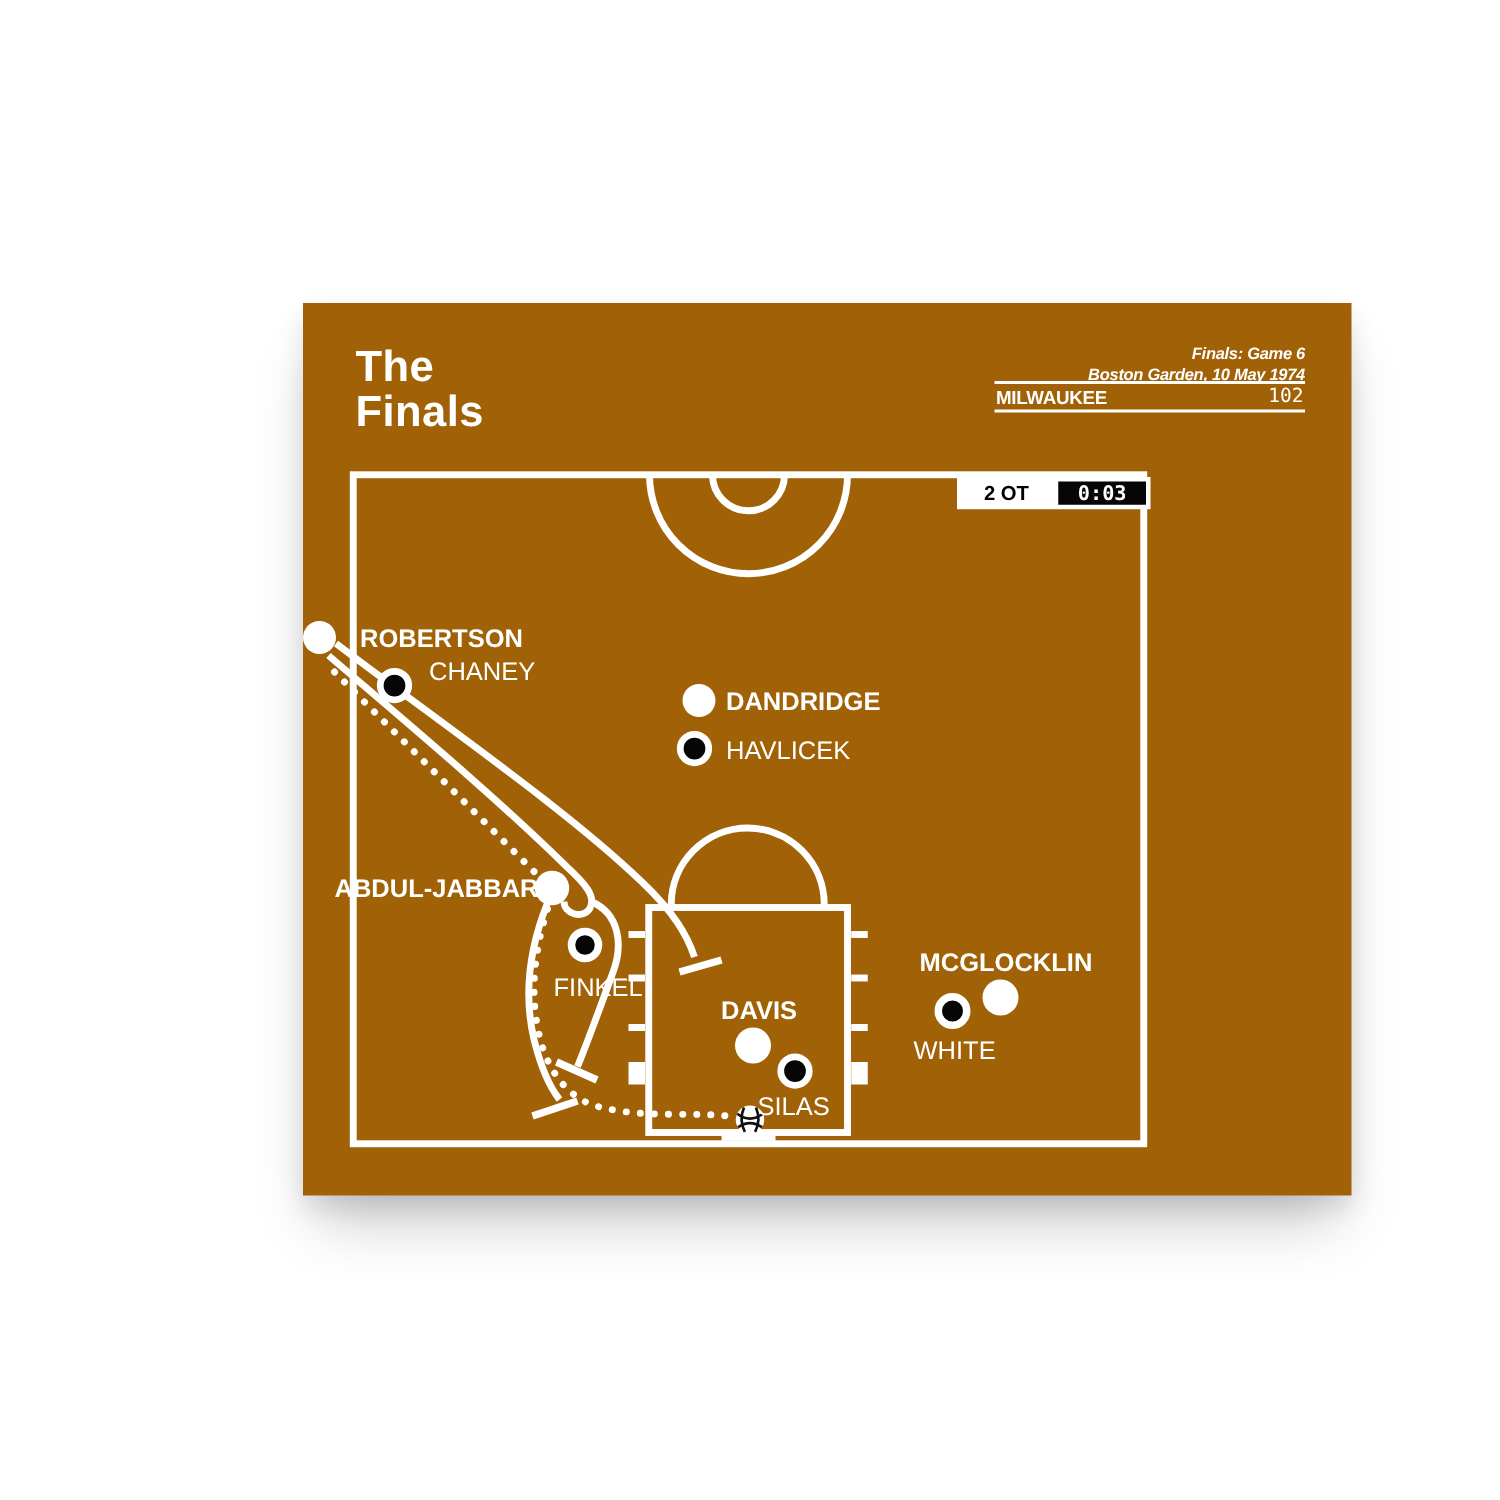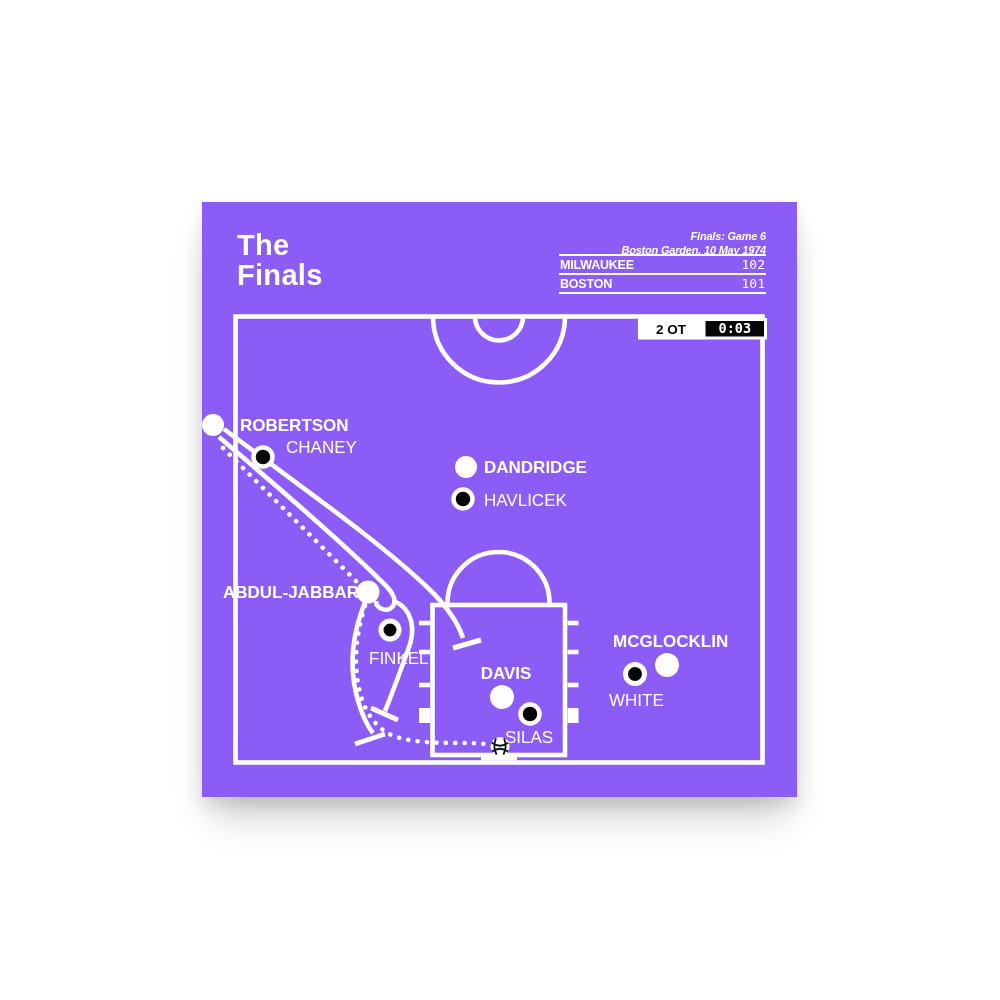--- a/index.html
+++ b/index.html
@@ -1,18 +1,18 @@
 <!DOCTYPE html>
 <html><head>
 <meta charset="utf-8">
 <style>
   html,body{margin:0;padding:0;background:#ffffff;}
   .stage{position:relative;width:1000px;height:1000px;background:#ffffff;overflow:hidden;
          font-family:"Liberation Sans",sans-serif;}
-  .poster{position:absolute;left:202px;top:202px;width:595px;height:595px;background:#8b5cf6;
+  .poster{position:absolute;left:202px;top:202px;width:699px;height:595px;background:#a16207;
           box-shadow:0 26px 38px -10px rgba(0,0,0,0.22),0 8px 16px rgba(0,0,0,0.10);}
   .title{position:absolute;left:35px;top:28px;color:#fff;font-weight:bold;font-size:29px;
          line-height:30px;letter-spacing:0.3px;}
   .meta{position:absolute;top:28px;right:31px;text-align:right;color:#fff;
         font-style:italic;font-weight:bold;font-size:11px;line-height:13.5px;letter-spacing:-0.2px;}
   .scorebox{position:absolute;top:52px;right:31px;width:207px;color:#fff;}
   .scorerow{display:flex;justify-content:space-between;align-items:center;
             border-top:2.5px solid #fff;height:17px;padding:0 1px;}
   .scorerow:last-child{border-bottom:2.5px solid #fff;}
   .teamname{font-weight:bold;font-size:12.5px;letter-spacing:-0.2px;}
@@ -40,24 +40,20 @@
 
     <div class="meta">
       <div>Finals: Game 6</div>
       <div>Boston Garden, 10 May 1974</div>
     </div>
 
     <div class="scorebox">
       <div class="scorerow">
         <span class="teamname">MILWAUKEE</span>
         <span class="teamscore">102</span>
-      </div>
-      <div class="scorerow">
-        <span class="teamname">BOSTON</span>
-        <span class="teamscore">101</span>
       </div>
     </div>
 
     <svg width="595" height="595" viewBox="0 0 595 595">
 
       <rect class="cl" x="33.5" y="114.5" width="527" height="446"></rect>
 
       <path class="cl" d="M 231 114.5 A 66 66 0 0 0 363 114.5"></path>
       <path class="cl" d="M 273 114.5 A 24 24 0 0 0 321 114.5"></path>
 

